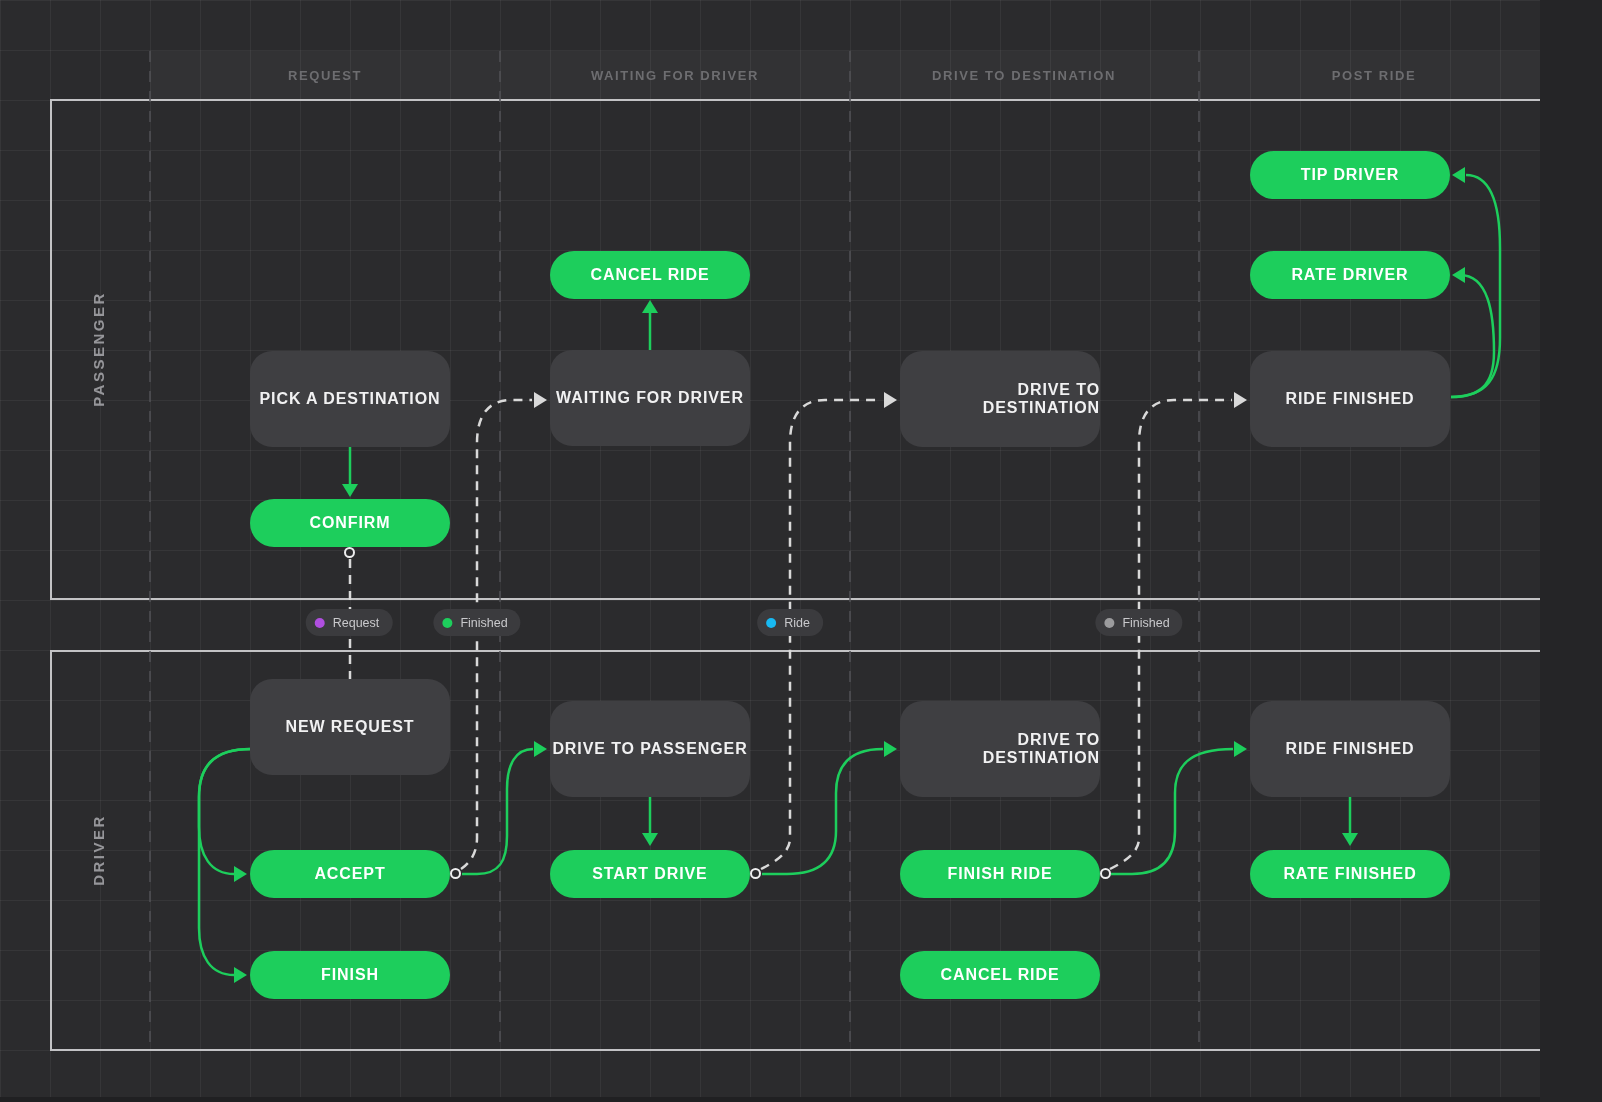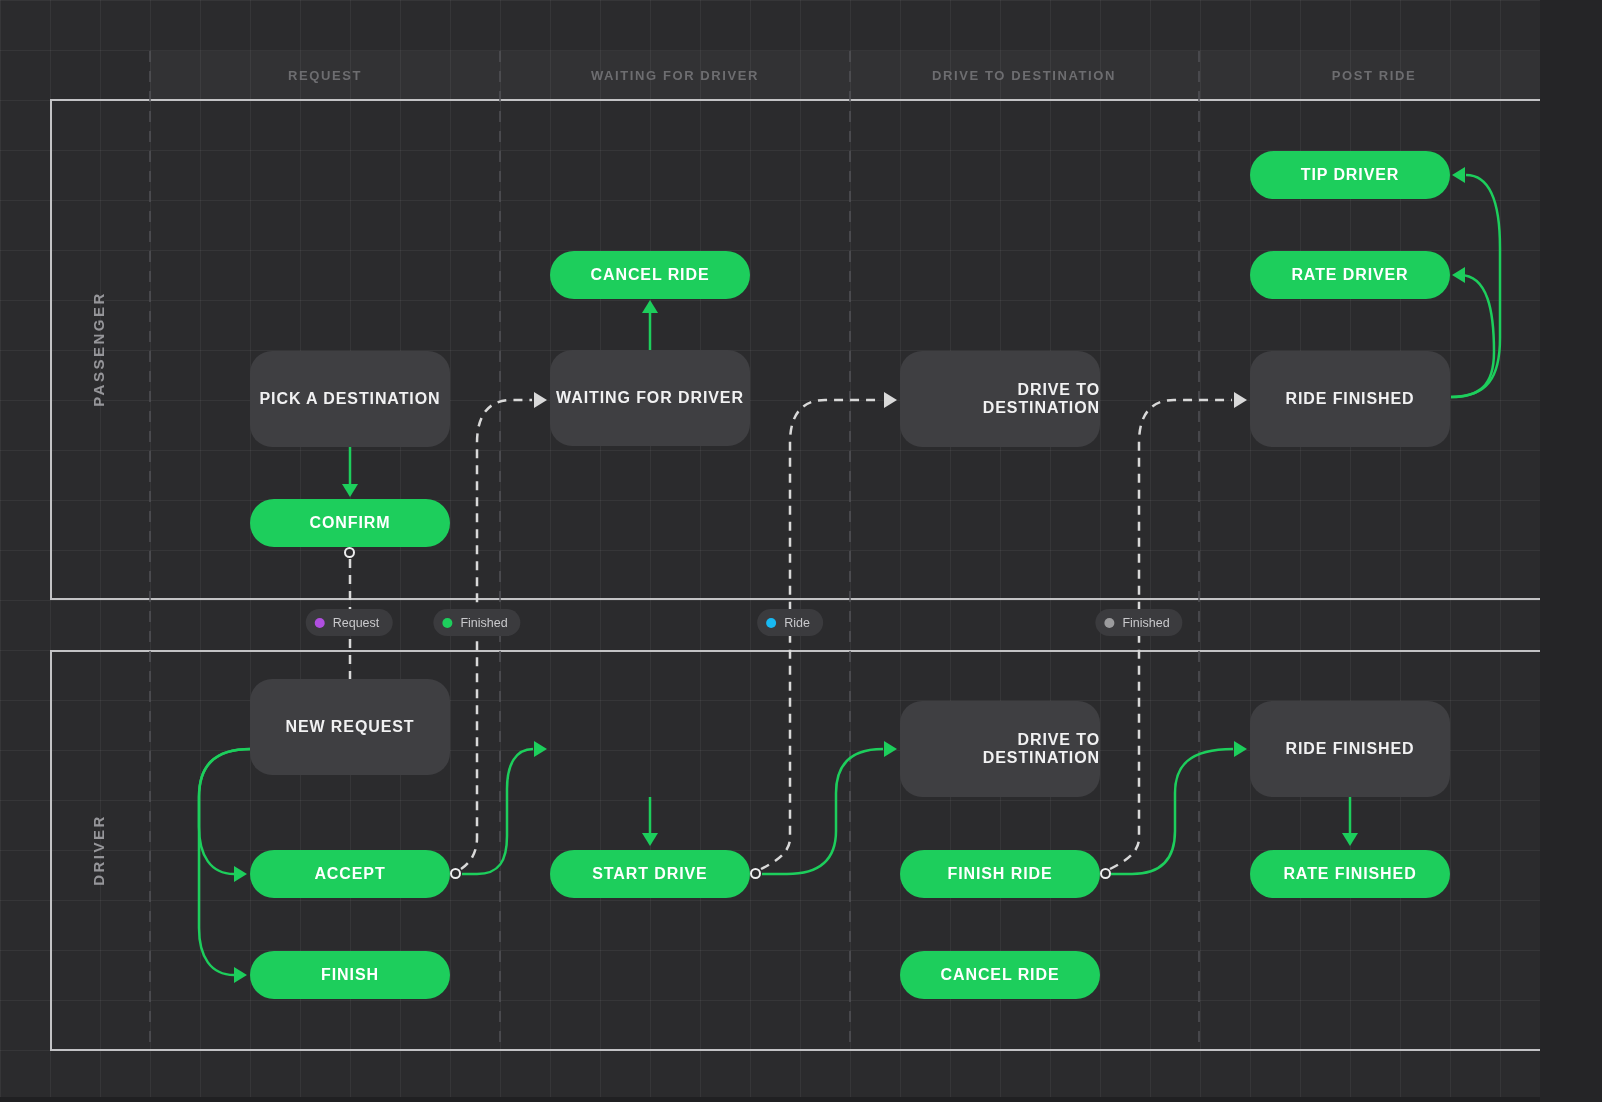--- a/index.html
+++ b/index.html
@@ -138,20 +138,23 @@
 
   <div class="node state" style="left:250px;top:679px">
       <span>NEW REQUEST</span>
     </div>
   <div class="node action" style="left:250px;top:850px">
       <span>ACCEPT</span>
     </div>
   <div class="node action" style="left:250px;top:951px">
       <span>FINISH</span>
     </div>
+  <div class="node state" style="left:550px;top:701px">
+      <span>DRIVE TO PASSENGER</span>
+    </div>
   <div class="node action" style="left:550px;top:850px">
       <span>START DRIVE</span>
     </div>
   <div class="node state" style="left:900px;top:701px">
       <span>DRIVE TO DESTINATION</span>
     </div>
   <div class="node action" style="left:900px;top:850px">
       <span>FINISH RIDE</span>
     </div>
   <div class="node action" style="left:900px;top:951px">

